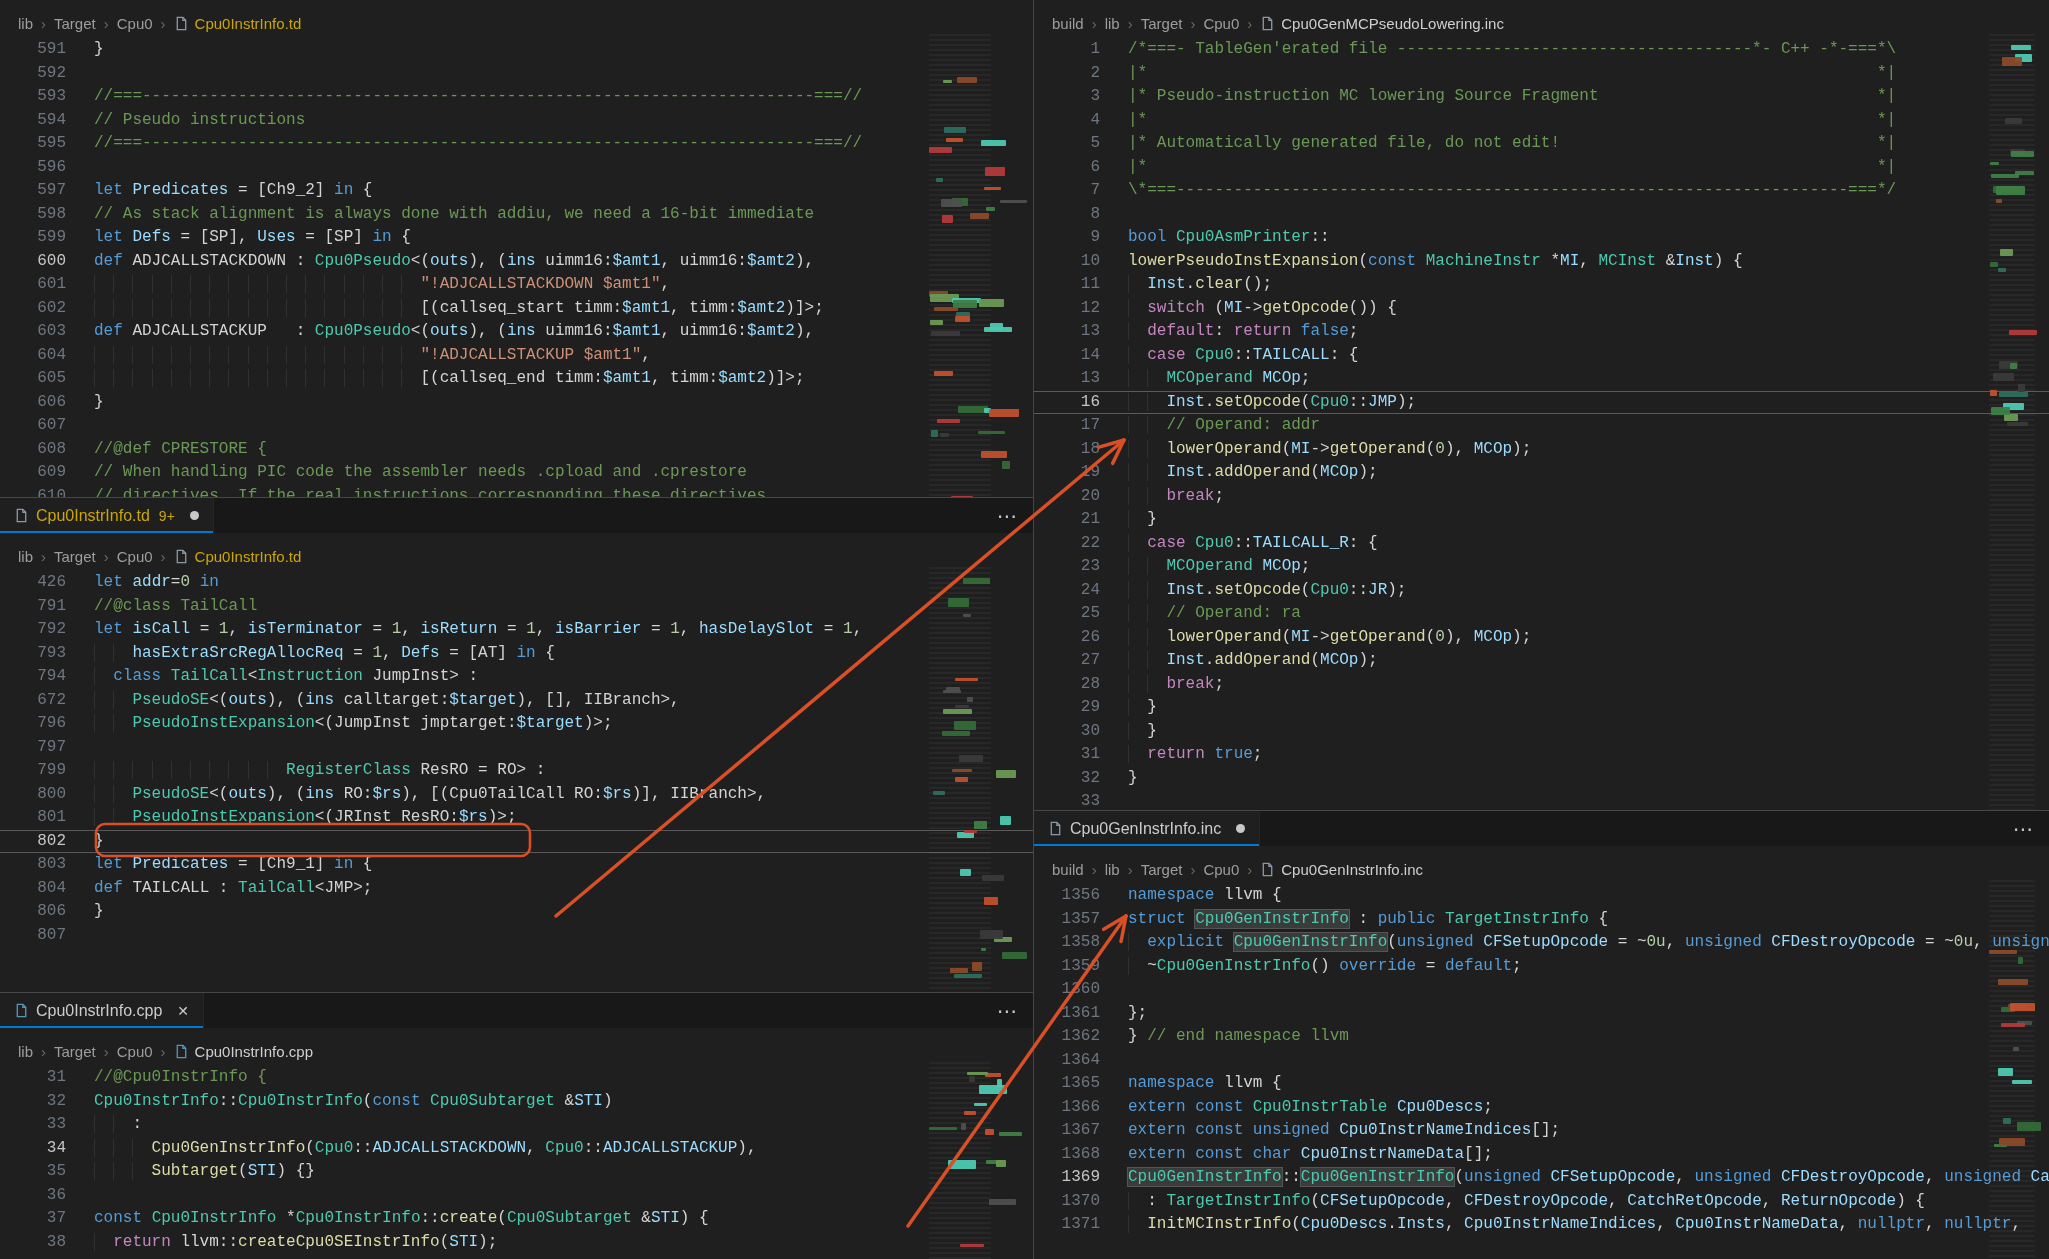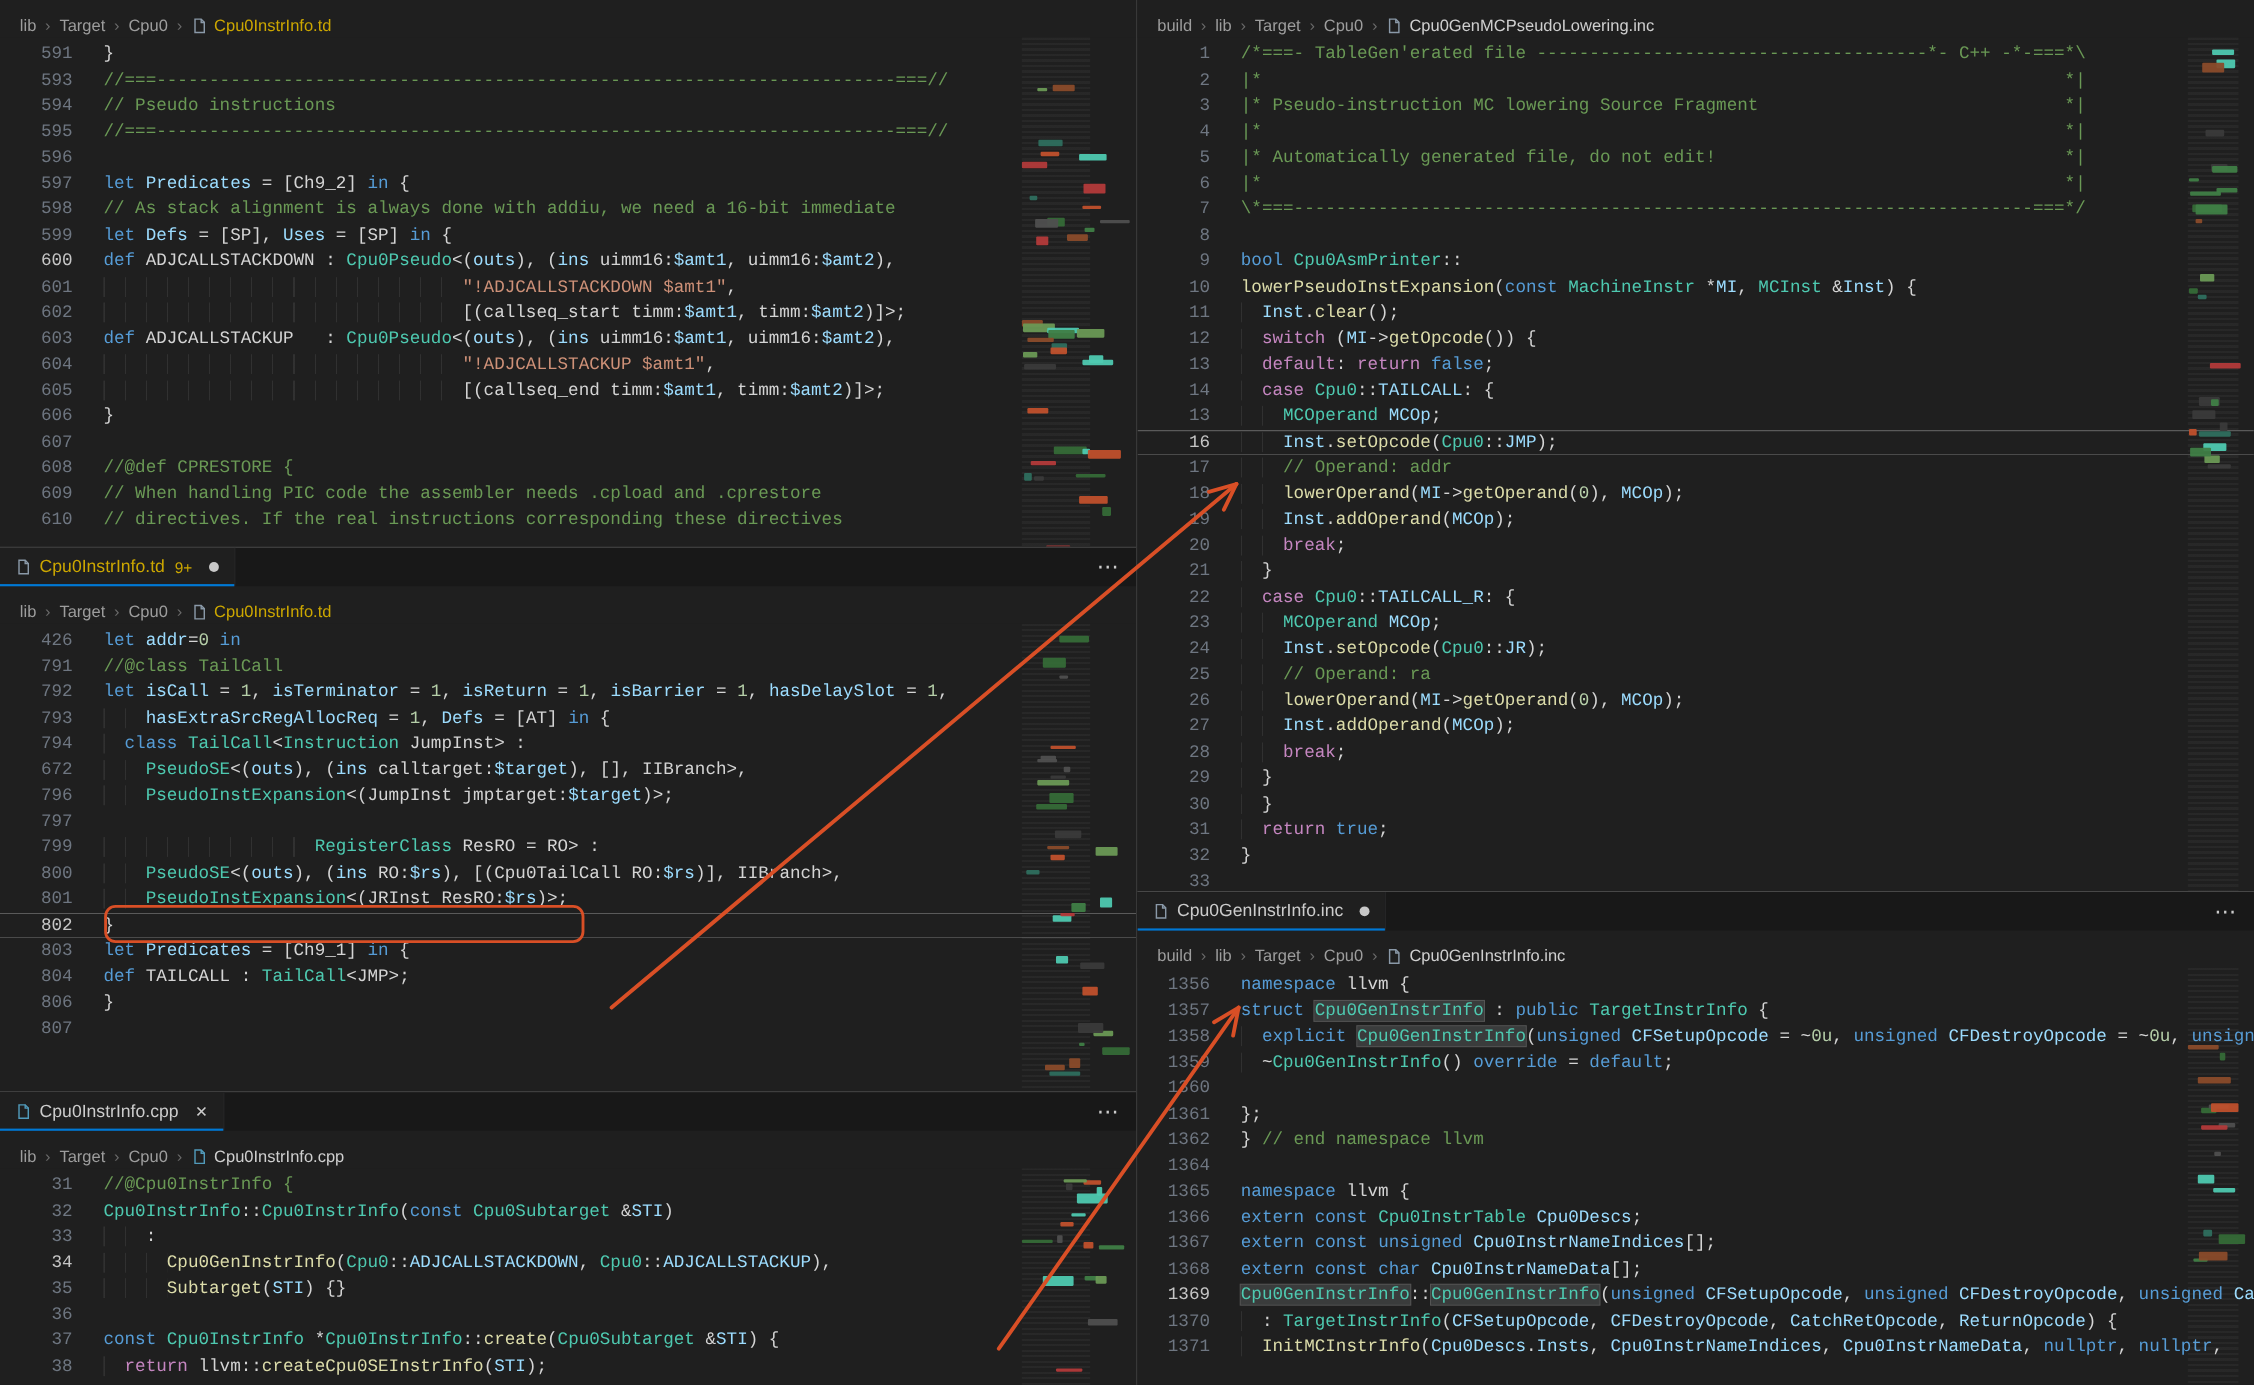--- a/index.html
+++ b/index.html
@@ -61,20 +61,21 @@
               <svg width="15" height="15" viewBox="0 0 16 16">
                 <path d="M3.5 1.5h6l3 3v10h-9z" fill="none" stroke="#8a99a8" stroke-width="1.4"></path>
                 <path d="M9.5 1.5v3.2h3.2" fill="none" stroke="#8a99a8" stroke-width="1.4"></path>
               </svg>
             </span>
             <span class="flabel">Cpu0InstrInfo.td</span>
           </span>
         </div>
         <div class="code" style="top: 34px;">
           <div class="line"><span class="ln">591</span><span class="lt"><span class="tk-p">}</span></span></div>
+          <div class="line"><span class="ln">592</span><span class="lt"></span></div>
           <div class="line"><span class="ln">593</span><span class="lt"><span class="tk-m">//===----------------------------------------------------------------------===//</span></span></div>
           <div class="line"><span class="ln">594</span><span class="lt"><span class="tk-m">// Pseudo instructions</span></span></div>
           <div class="line"><span class="ln">595</span><span class="lt"><span class="tk-m">//===----------------------------------------------------------------------===//</span></span></div>
           <div class="line"><span class="ln">596</span><span class="lt"></span></div>
           <div class="line"><span class="ln">597</span><span class="lt"><span class="tk-k">let</span><span class="tk-p"> </span><span class="tk-v">Predicates</span><span class="tk-p"> = [Ch9_2] </span><span class="tk-k">in</span><span class="tk-p"> {</span></span></div>
           <div class="line"><span class="ln">598</span><span class="lt"><span class="tk-m">// As stack alignment is always done with addiu, we need a 16-bit immediate</span></span></div>
           <div class="line"><span class="ln">599</span><span class="lt"><span class="tk-k">let</span><span class="tk-p"> </span><span class="tk-v">Defs</span><span class="tk-p"> = [SP], </span><span class="tk-v">Uses</span><span class="tk-p"> = [SP] </span><span class="tk-k">in</span><span class="tk-p"> {</span></span></div>
           <div class="line cur"><span class="ln">600</span><span class="lt"><span class="tk-k">def</span><span class="tk-p"> ADJCALLSTACKDOWN : </span><span class="tk-t">Cpu0Pseudo</span><span class="tk-p">&lt;(</span><span class="tk-v">outs</span><span class="tk-p">), (</span><span class="tk-v">ins</span><span class="tk-p"> uimm16:</span><span class="tk-v">$amt1</span><span class="tk-p">, uimm16:</span><span class="tk-v">$amt2</span><span class="tk-p">),</span></span></div>
           <div class="line"><span class="ln">601</span><span class="lt"><span class="tk-w">                                  </span><span class="tk-s">"!ADJCALLSTACKDOWN $amt1"</span><span class="tk-p">,</span></span></div>
           <div class="line"><span class="ln">602</span><span class="lt"><span class="tk-w">                                  </span><span class="tk-p">[(callseq_start timm:</span><span class="tk-v">$amt1</span><span class="tk-p">, timm:</span><span class="tk-v">$amt2</span><span class="tk-p">)]&gt;;</span></span></div>

